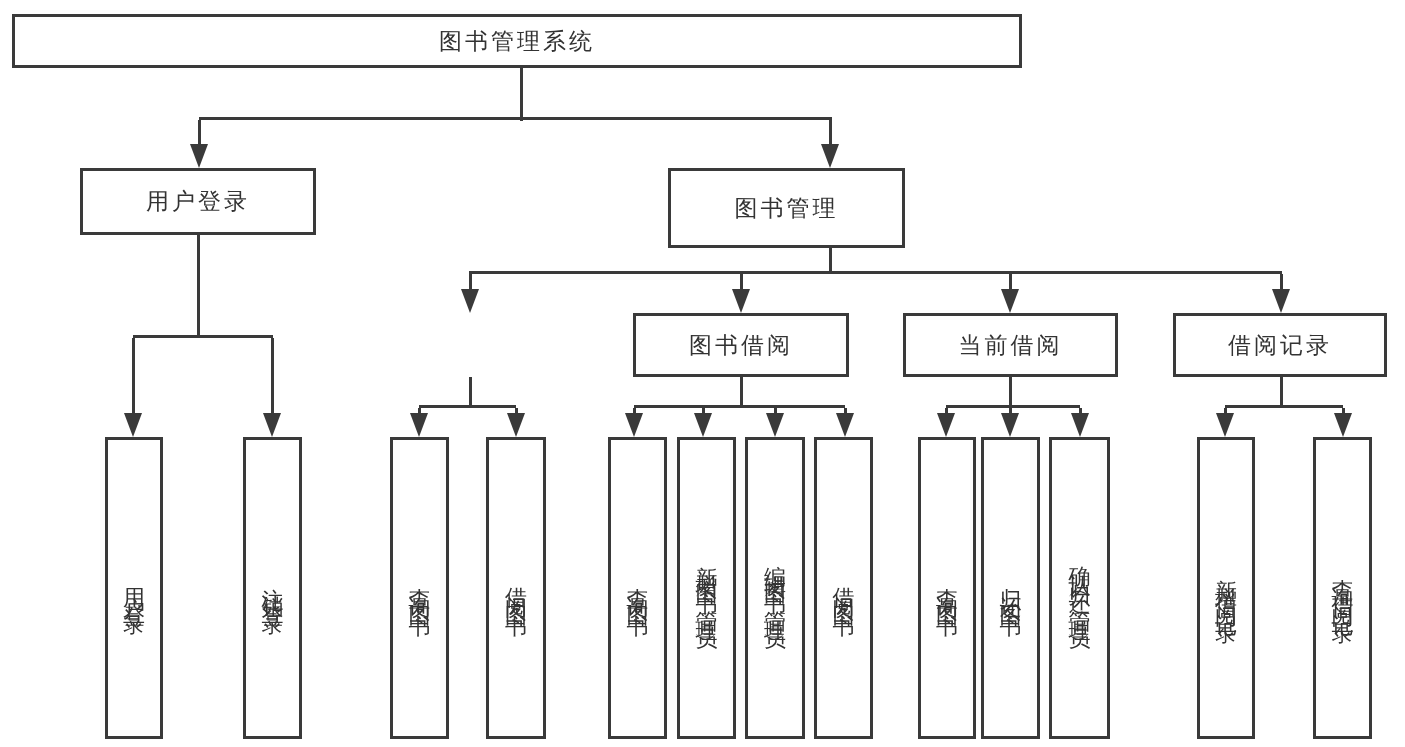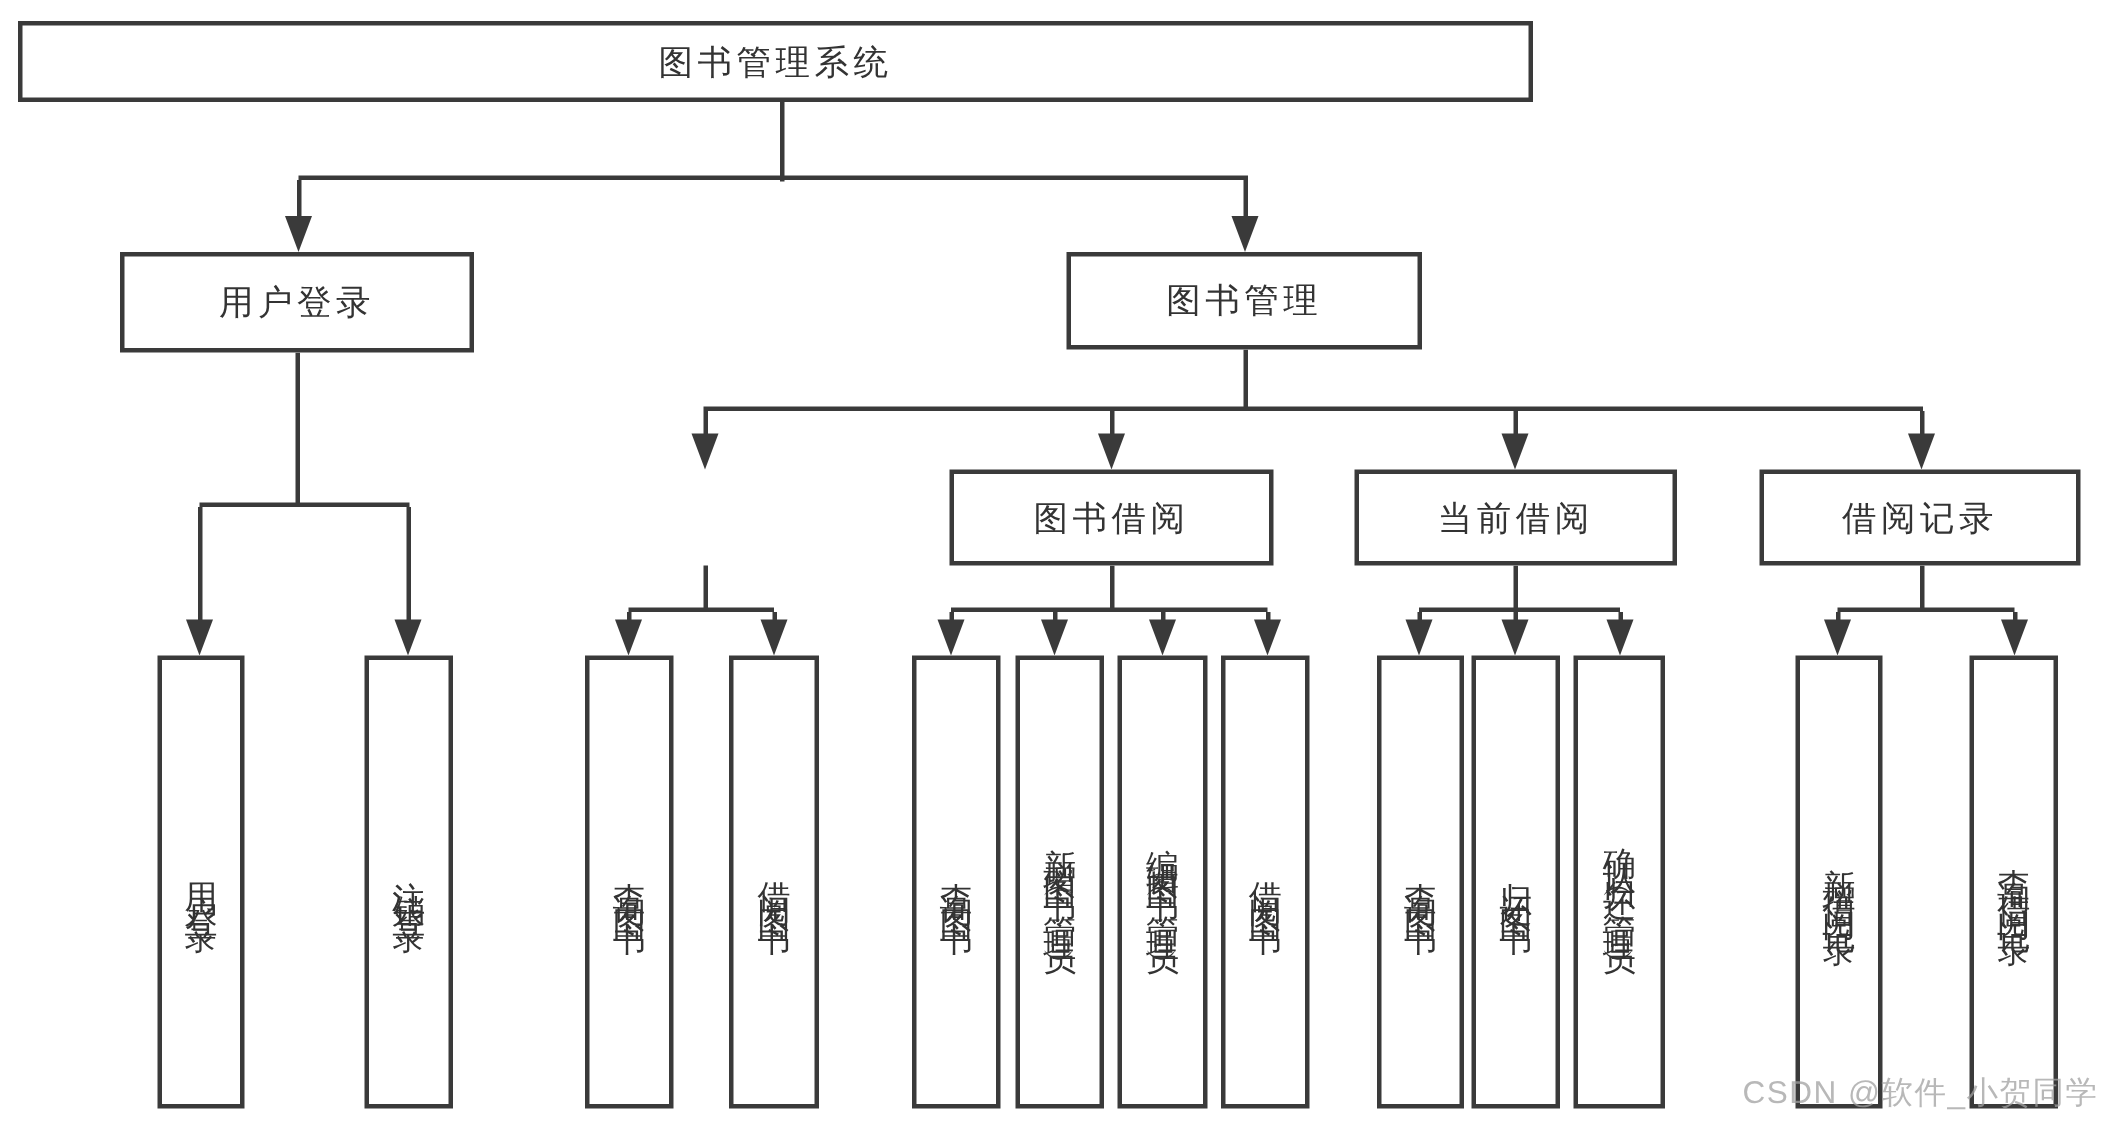--- a/index.html
+++ b/index.html
@@ -61,21 +61,21 @@
 
 <div id="canvas">
 
   <div class="node branch" style="left:12px; top:14px; width:1010px; height:54px;">
     <span>图书管理系统</span>
   </div>
 
   <div class="node branch" style="left:80px; top:168px; width:236px; height:67px;">
     <span>用户登录</span>
   </div>
-  <div class="node branch" style="left:711px; top:168px; width:237px; height:65px;">
+  <div class="node branch" style="left:668px; top:168px; width:237px; height:80px;">
     <span>图书管理</span>
   </div>
 
   <div class="node branch" style="left:633px; top:313px; width:216px; height:64px;">
     <span>图书借阅</span>
   </div>
   <div class="node branch" style="left:903px; top:313px; width:215px; height:64px;">
     <span>当前借阅</span>
   </div>
   <div class="node branch" style="left:1173px; top:313px; width:214px; height:64px;">
@@ -174,14 +174,13 @@
       <div class="cline" style="left: 1008.5px; top: 408px; width: 3px; height: 7px;"></div>
       <div class="arrowhead" style="left: 1001px; top: 413px;"></div>
       <div class="cline" style="left: 1078.5px; top: 408px; width: 3px; height: 7px;"></div>
       <div class="arrowhead" style="left: 1071px; top: 413px;"></div>
       <div class="cline" style="left: 1223.5px; top: 408px; width: 3px; height: 7px;"></div>
       <div class="arrowhead" style="left: 1216px; top: 413px;"></div>
       <div class="cline" style="left: 1341.5px; top: 408px; width: 3px; height: 7px;"></div>
       <div class="arrowhead" style="left: 1334px; top: 413px;"></div>
     </div>
 
-  <div id="watermark">CSDN @软件_小贺同学</div>
 </div>
 
 </body></html>

